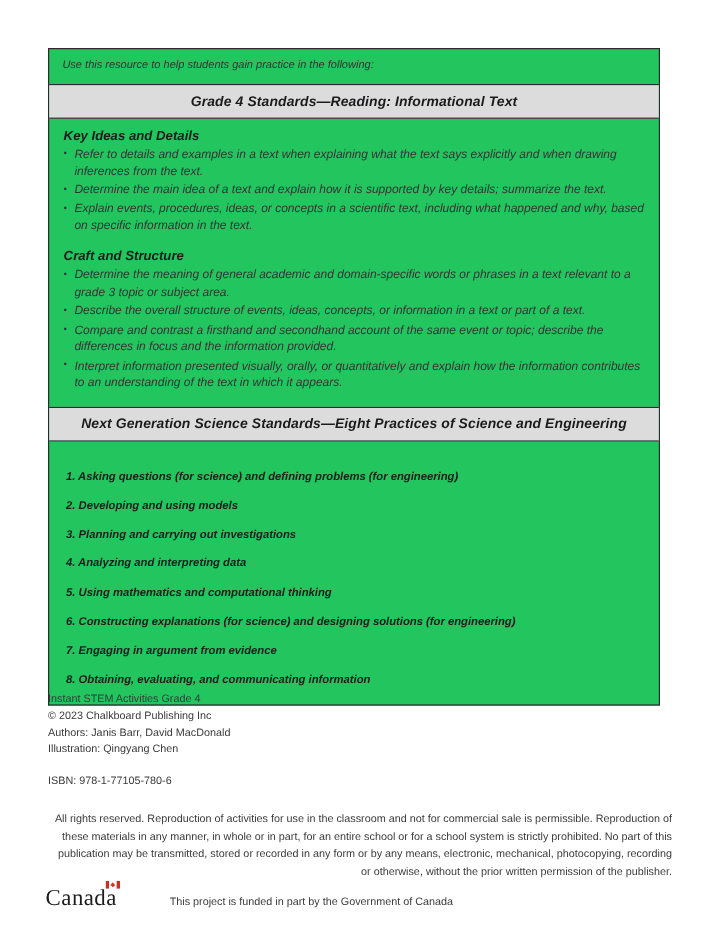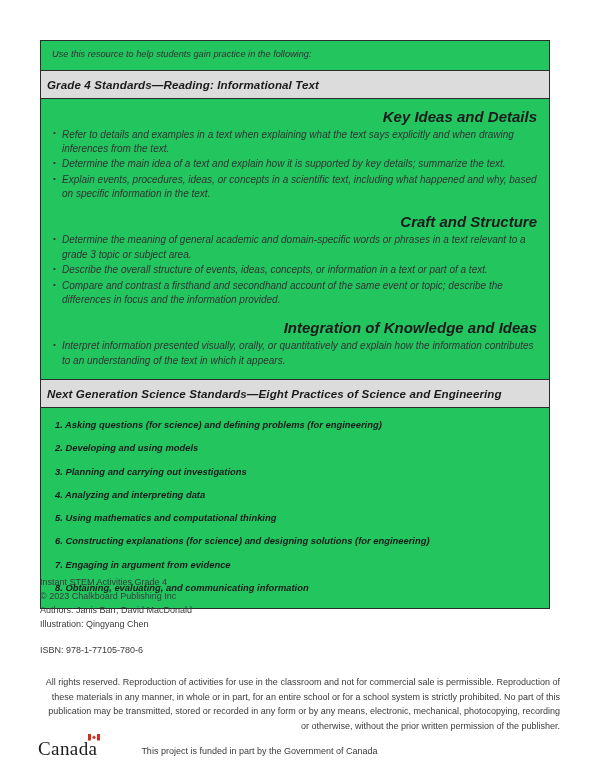--- a/index.html
+++ b/index.html
@@ -37,41 +37,40 @@
     padding: 8px 11px 9px 11px;
     font-size: 9.2px;
     line-height: 1.25;
     color: #333335;
     border-bottom: 1.6px solid #2b2b2b;
   }
 
   .band {
     background: #dcdcdc;
     border-bottom: 1.6px solid #2b2b2b;
-    text-align: left;
+    text-align: center;
     font-size: 11.6px;
     font-weight: bold;
     color: #1b1b1d;
     padding: 7px 6px 7px 6px;
     letter-spacing: 0.1px;
   }
   .band.second {
     border-top: 1.6px solid #2b2b2b;
   }
 
   .section-body {
     padding: 9px 12px 10px 12px;
   }
 
   .subhead {
-    font-size: 15px;
+    font-size: 11px;
     font-weight: bold;
     color: #1b1b1d;
     margin: 0 0 3px 0;
-    text-align: right;
   }
   .subhead.spaced { margin-top: 12px; }
 
   ul.std-list {
     list-style: none;
     margin: 0;
     padding: 0;
   }
   ul.std-list li {
     position: relative;
@@ -96,20 +95,21 @@
     padding: 11px 12px 12px 14px;
     counter-reset: prac;
   }
   ol.practices li {
     counter-increment: prac;
     font-size: 9.4px;
     font-weight: bold;
     color: #1b1b1d;
     line-height: 1.3;
     margin-bottom: 11px;
+    margin-top: 12px;
   }
   ol.practices li:last-child { margin-bottom: 2px; }
   ol.practices li::before {
     content: counter(prac) ". ";
   }
 
   
   .colophon {
     position: absolute;
     left: 40px;
@@ -194,21 +194,20 @@
         <li>Explain events, procedures, ideas, or concepts in a scientific text, including what happened and why, based on specific information in the text.</li>
       </ul>
 
       <div class="subhead spaced">Craft and Structure</div>
       <ul class="std-list">
         <li>Determine the meaning of general academic and domain-specific words or phrases in a text relevant to a grade 3 topic or subject area.</li>
         <li>Describe the overall structure of events, ideas, concepts, or information in a text or part of a text.</li>
         <li>Compare and contrast a firsthand and secondhand account of the same event or topic; describe the differences in focus and the information provided.</li>
       </ul>
 
-      <div class="subhead spaced">Integration of Knowledge and Ideas</div>
       <ul class="std-list">
         <li>Interpret information presented visually, orally, or quantitatively and explain how the information contributes to an understanding of the text in which it appears.</li>
       </ul>
 
     </div>
 
     <div class="band second">Next Generation Science Standards—Eight Practices of Science and Engineering</div>
 
     <ol class="practices">
       <li>Asking questions (for science) and defining problems (for engineering)</li>

